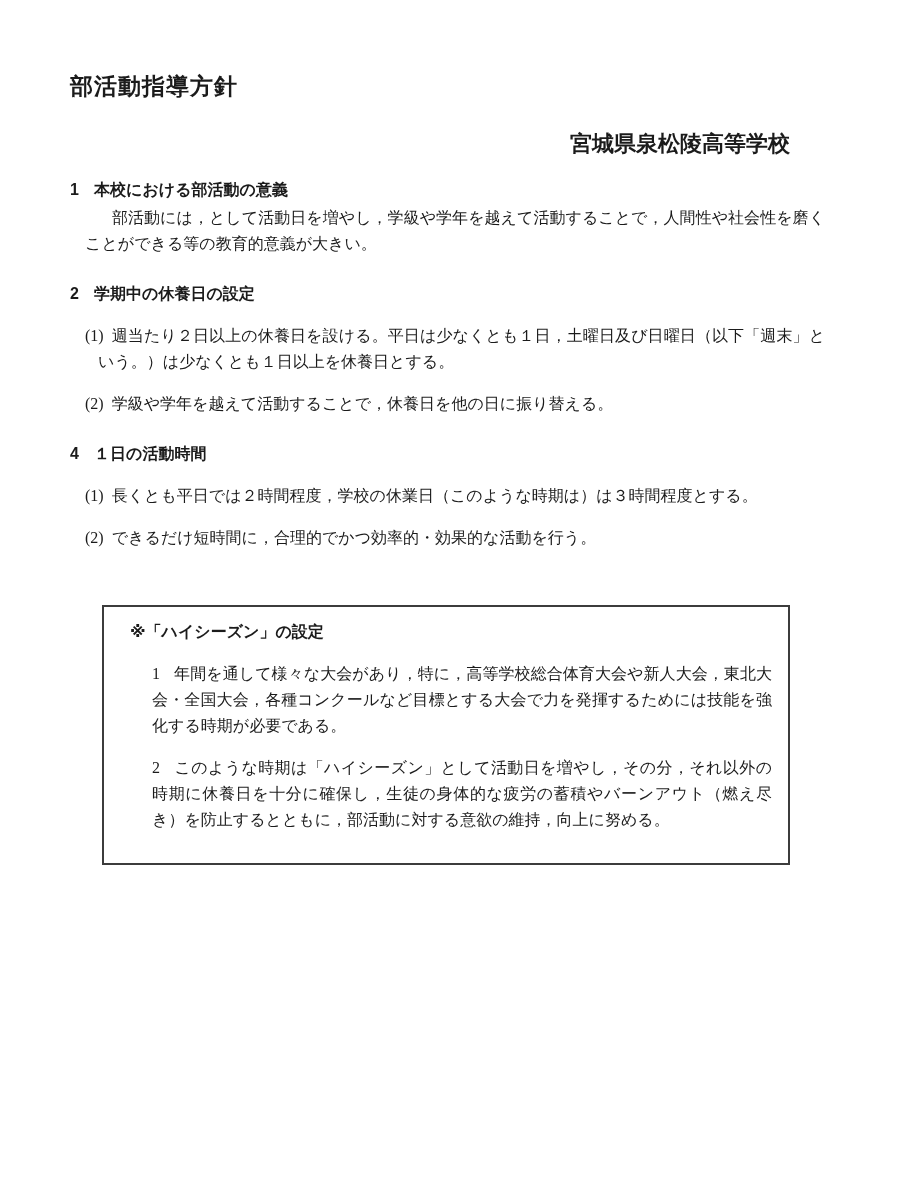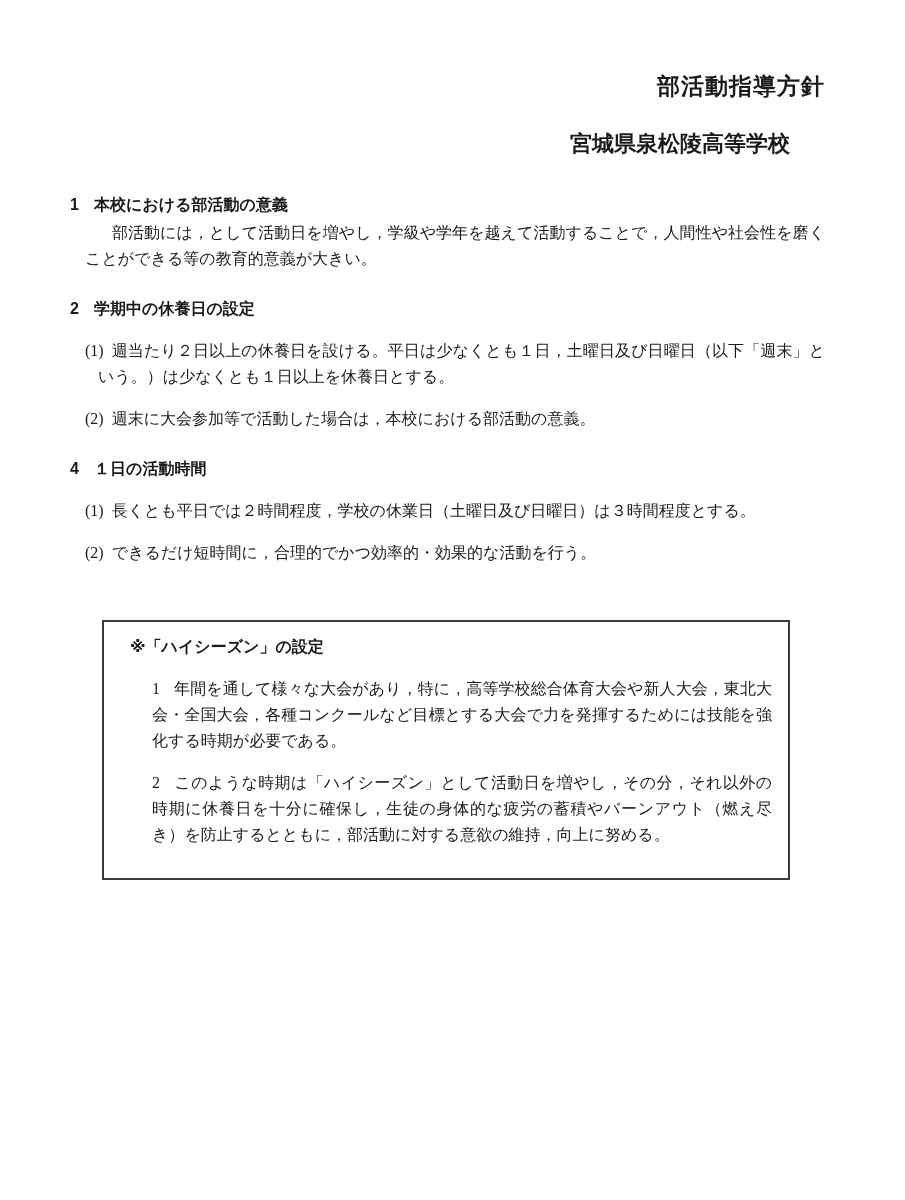--- a/index.html
+++ b/index.html
@@ -10,37 +10,37 @@
     margin: 0 auto;
     background: #ffffff;
     box-sizing: border-box;
     padding: 70px 80px 0 70px;
     color: #1b1b1b;
     font-family: "Liberation Serif", "DejaVu Serif", serif;
     font-size: 16px;
     overflow: hidden;
   }
   .doc-title {
-    text-align: right;
+    text-align: left;
     font-family: "Liberation Sans", "DejaVu Sans", sans-serif;
     font-weight: 700;
     font-size: 23px;
     line-height: 32px;
     letter-spacing: 1px;
   }
   .school-line {
     margin-top: 30px;
     text-align: right;
     padding-right: 35px;
     font-family: "Liberation Sans", "DejaVu Sans", sans-serif;
     font-weight: 600;
     font-size: 22px;
     line-height: 24px;
   }
-  .sections { margin-top: 36px; }
+  .sections { margin-top: 21px; }
   .section { margin-top: 24px; }
   .section:first-child { margin-top: 0; }
   .sec-head {
     margin: 0 0 2px 0;
     font-family: "Liberation Sans", "DejaVu Sans", sans-serif;
     font-weight: 700;
     font-size: 16px;
     line-height: 26px;
   }
   .sec-num { display: inline-block; width: 24px; }
@@ -92,27 +92,27 @@
   <div class="sections">
 
     <div class="section">
       <h2 class="sec-head"><span class="sec-num">1</span><span>本校における部活動の意義</span></h2>
       <p class="para">部活動には，として活動日を増やし，学級や学年を越えて活動することで，人間性や社会性を磨くことができる等の教育的意義が大きい。</p>
     </div>
 
     <div class="section">
       <h2 class="sec-head"><span class="sec-num">2</span><span>学期中の休養日の設定</span></h2>
       <p class="item"><span class="marker">(1)</span><span>週当たり２日以上の休養日を設ける。平日は少なくとも１日，土曜日及び日曜日（以下「週末」という。）は少なくとも１日以上を休養日とする。</span></p>
-      <p class="item"><span class="marker">(2)</span><span>週末に大会参加等で活動した場合は，本校における部活動の意義。</span></p>
+      <p class="item"><span class="marker">(2)</span><span>学級や学年を越えて活動することで，休養日を他の日に振り替える。</span></p>
     </div>
 
 
     <div class="section">
       <h2 class="sec-head"><span class="sec-num">4</span><span>１日の活動時間</span></h2>
-      <p class="item"><span class="marker">(1)</span><span>長くとも平日では２時間程度，学校の休業日（土曜日及び日曜日）は３時間程度とする。</span></p>
+      <p class="item"><span class="marker">(1)</span><span>長くとも平日では２時間程度，学校の休業日（このような時期は）は３時間程度とする。</span></p>
       <p class="item"><span class="marker">(2)</span><span>できるだけ短時間に，合理的でかつ効率的・効果的な活動を行う。</span></p>
     </div>
 
 
   </div>
 
   <div class="note-box">
     <h3 class="note-head">※「ハイシーズン」の設定</h3>
     <p class="note-item"><span class="note-marker">1</span><span>年間を通して様々な大会があり，特に，高等学校総合体育大会や新人大会，東北大会・全国大会，各種コンクールなど目標とする大会で力を発揮するためには技能を強化する時期が必要である。</span></p>
     <p class="note-item"><span class="note-marker">2</span><span>このような時期は「ハイシーズン」として活動日を増やし，その分，それ以外の時期に休養日を十分に確保し，生徒の身体的な疲労の蓄積やバーンアウト（燃え尽き）を防止するとともに，部活動に対する意欲の維持，向上に努める。</span></p>

